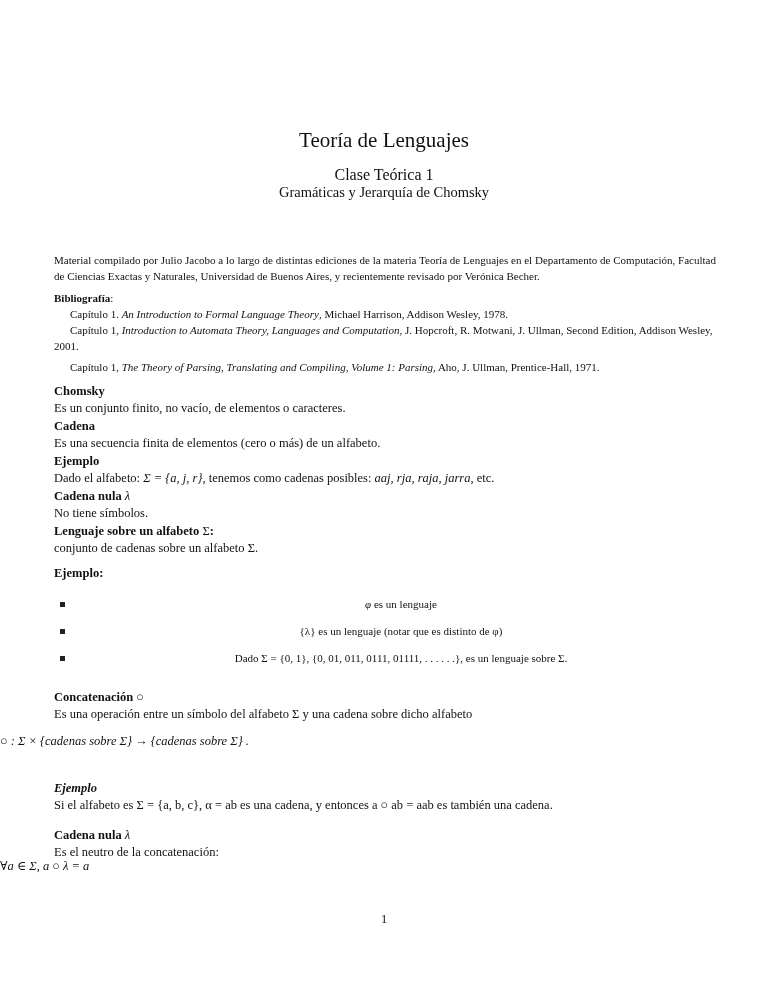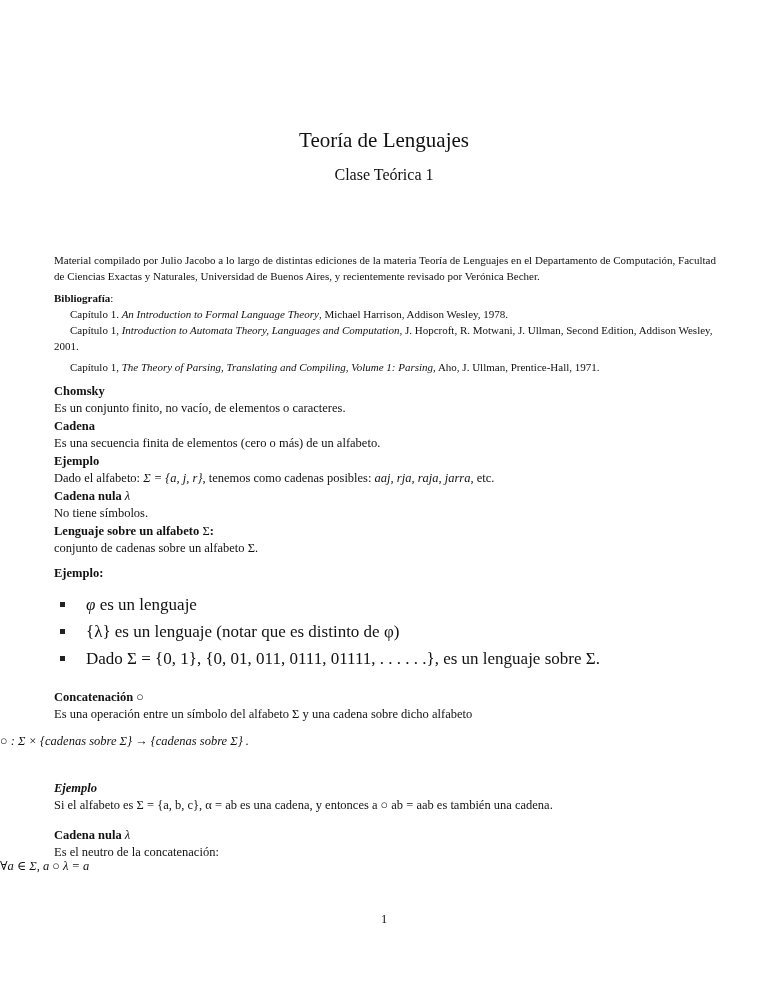--- a/index.html
+++ b/index.html
@@ -13,33 +13,34 @@
     .date { top: 213px; font-size: 14.5px; }
     .blk { position: absolute; left: 54px; width: 662px; font-size: 11px; line-height: 16px; }
     .intro { top: 252px; text-align: justify; }
     .biblio-h { top: 290px; font-weight: bold; }
     .bib { position: absolute; left: 54px; width: 662px; font-size: 11px; line-height: 16px; }
     .bib .ind { display: inline-block; width: 16px; }
     .sec { position: absolute; left: 54px; width: 662px; font-size: 12.5px; line-height: 17px; }
     .sec .h { font-weight: bold; display: block; }
     .sec .hi { font-weight: bold; font-style: italic; display: block; }
     .m { font-style: italic; }
-    ul.items { position: absolute; left: 54px; top: 596px; width: 662px; margin: 0; padding: 0; list-style: none; font-size: 17px; }
+    ul.items { position: absolute; left: 54px; top: 596px; width: 662px; margin: 0; padding: 0; list-style: none; font-size: 11px; text-align: center; }
     ul.items li { height: 27px; line-height: 17px; position: relative; padding-left: 32px; }
     ul.items li .bullet { position: absolute; left: 6px; top: 6px; width: 5px; height: 5px; background: #222; }
     .formula { position: absolute; left: 0; width: 768px; text-align: left; font-size: 12.5px; }
     .pagenum { position: absolute; top: 912px; left: 0; width: 768px; text-align: center; font-size: 12.5px; }
   </style>
 </head>
 <body>
 
 <div class="page">
 
   <div class="center title">Teoría de Lenguajes</div>
   <div class="center subtitle1">Clase Teórica 1</div>
+  <div class="center subtitle2">Gramáticas y Jerarquía de Chomsky</div>
 
   <div class="blk intro">Material compilado por Julio Jacobo a lo largo de distintas ediciones de la materia Teoría de Lenguajes en el Departamento de Computación, Facultad de Ciencias Exactas y Naturales, Universidad de Buenos Aires, y recientemente revisado por Verónica Becher.</div>
 
   <div class="blk biblio-h"><span>Bibliografía</span><span style="font-weight:normal">:</span></div>
 
   <div class="bib" style="top:306px">
     <span class="ind"></span><span>Capítulo 1. </span><i>An Introduction to Formal Language Theory</i><span>, Michael Harrison, Addison Wesley, 1978.</span>
   </div>
   <div class="bib" style="top:322px">
     <span class="ind"></span><span>Capítulo 1, </span><i>Introduction to Automata Theory, Languages and Computation</i><span>, J. Hopcroft, R. Motwani, J. Ullman, Second Edition, Addison Wesley, 2001.</span>

